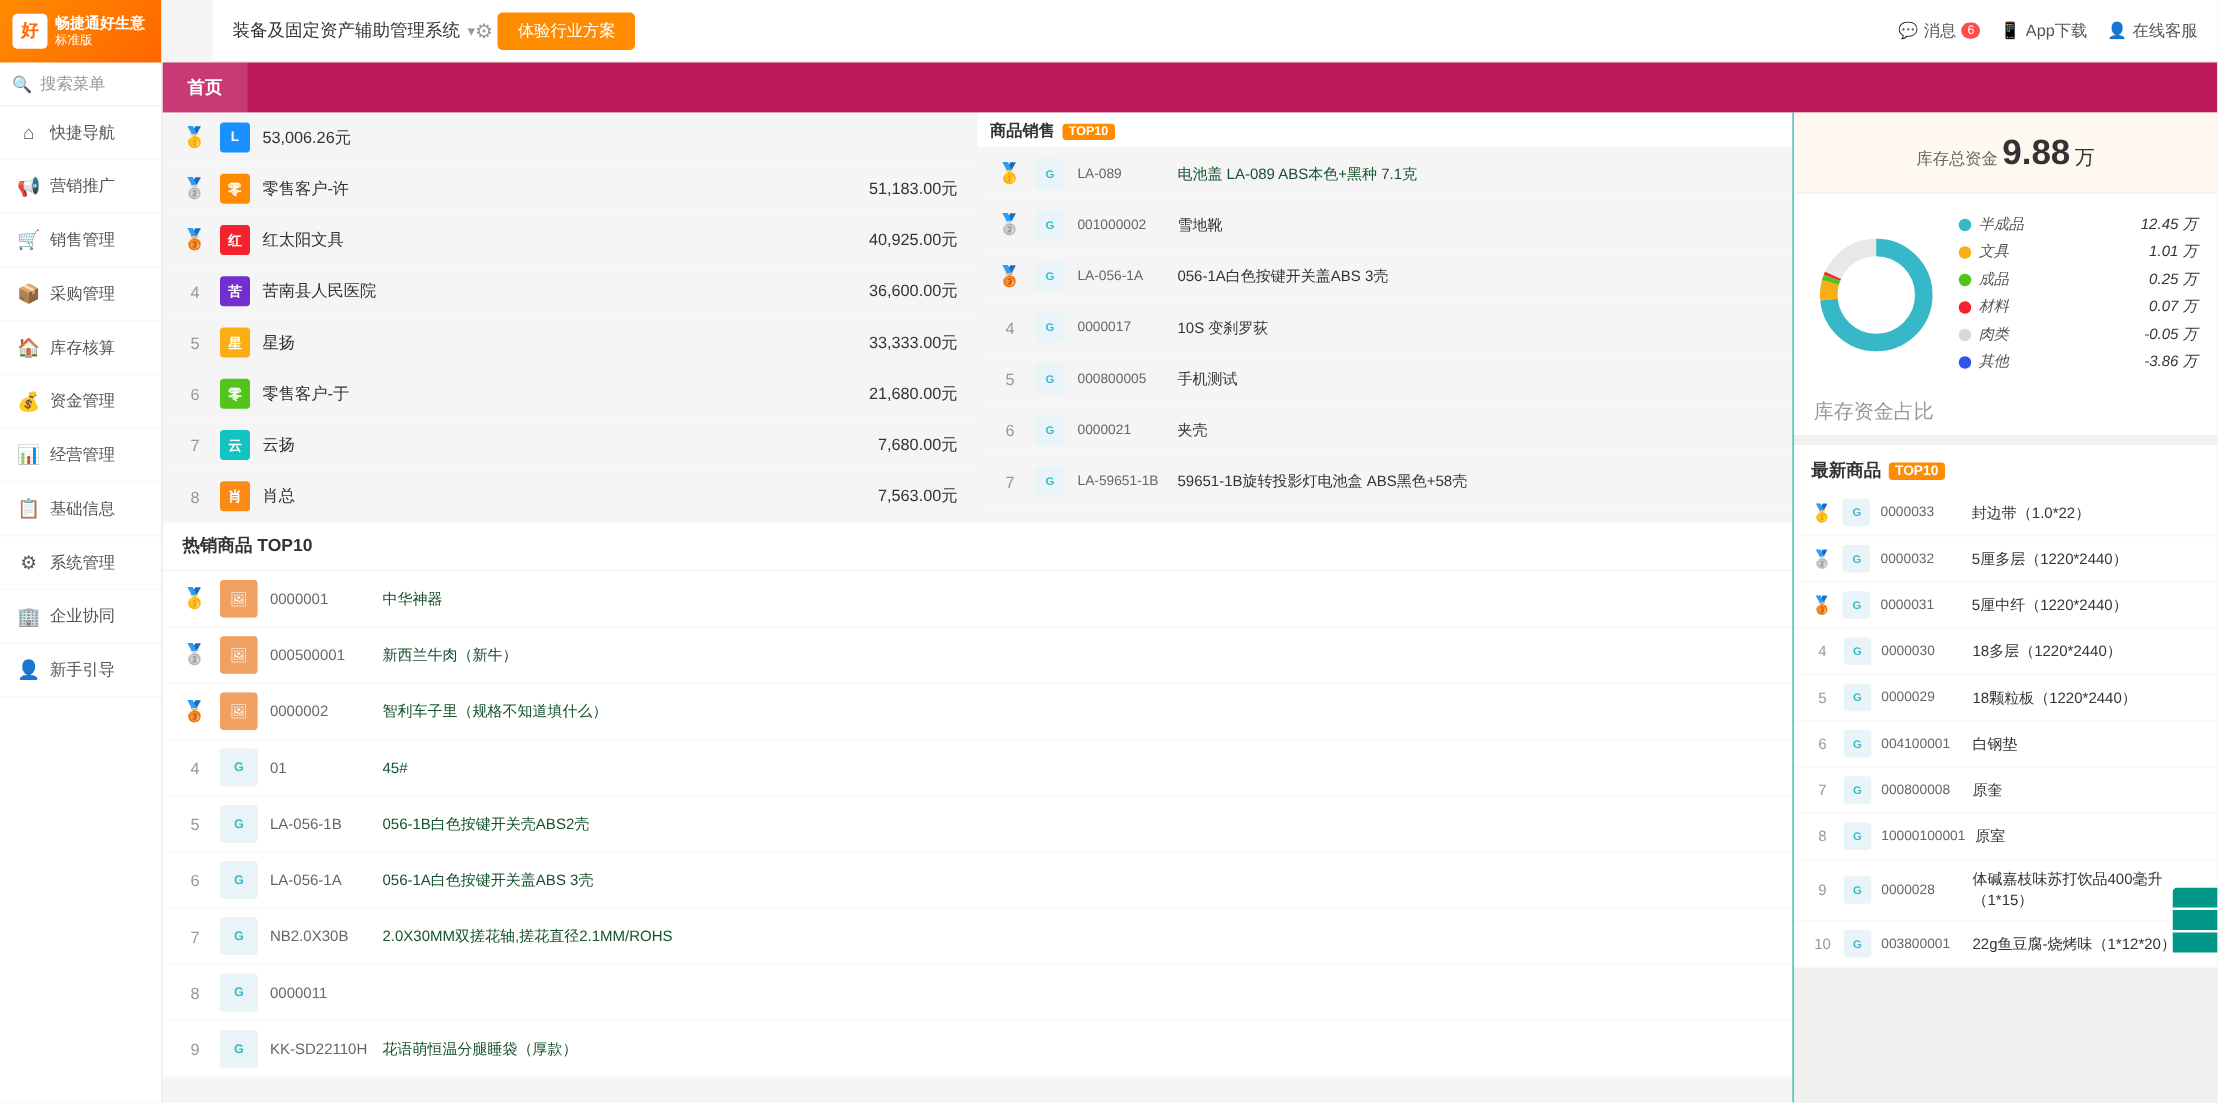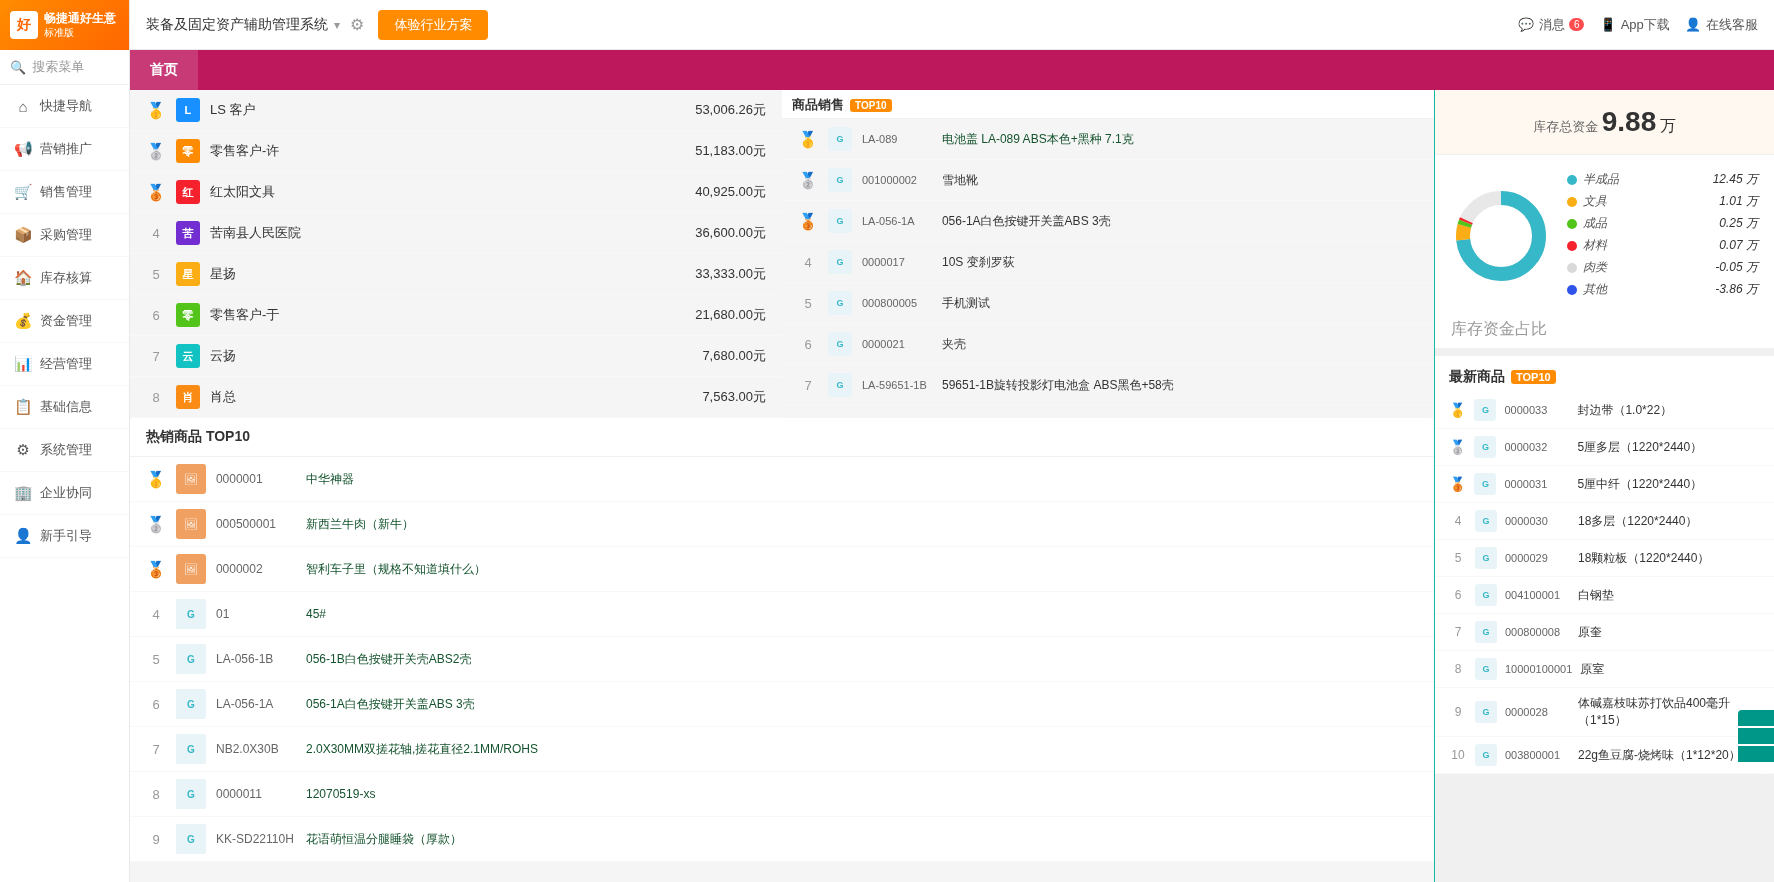--- a/index.html
+++ b/index.html
@@ -67,22 +67,22 @@
     }
 
     
     .topbar {
       background: #fff;
       border-bottom: 1px solid #e8e8e8;
       display: flex;
       align-items: center;
       padding: 16px 16px;
       height: 50px;
-      gap: 10px;
       flex-shrink: 0;
+      margin-left: 40px;
     }
     .topbar-title {
       font-size: 14px;
       color: #333;
       display: flex;
       align-items: center;
       gap: 6px;
     }
     .topbar-title .arrow { color: #999; font-size: 12px; }
     .topbar-gear { color: #999; font-size: 16px; cursor: pointer; }
@@ -420,21 +420,20 @@
   <div class="content">
 
     <div class="left-panel">
       <div class="two-col">
 
         <div class="col-half">
           <div class="rank-list" id="customer-list">
               <div class="rank-item">
     <span style="font-size:16px;">🥇</span>
     <span class="rank-icon ls">L</span>
-    <span class="rank-name">LS 客户</span>
     <span class="rank-value">53,006.26元</span>
   </div>
               <div class="rank-item">
     <span style="font-size:16px;">🥈</span>
     <span class="rank-icon zero">零</span>
     <span class="rank-name">零售客户-许</span>
     <span class="rank-value">51,183.00元</span>
   </div>
               <div class="rank-item">
     <span style="font-size:16px;">🥉</span>
@@ -587,21 +586,20 @@
               </div>
     <span class="product-code">NB2.0X30B</span>
     <span class="product-name">2.0X30MM双搓花轴,搓花直径2.1MM/ROHS</span>
   </div>
             <div class="product-item">
     <span class="rank-num">8</span>
     <div class="product-thumb">
                 <div style="width:30px;height:30px;background:#e8f4f8;border-radius:3px;display:flex;align-items:center;justify-content:center;color:#36b8c8;font-size:10px;font-weight:bold;">G</div>
               </div>
     <span class="product-code">0000011</span>
-    <span class="product-name">12070519-xs</span>
   </div>
             <div class="product-item">
     <span class="rank-num">9</span>
     <div class="product-thumb">
                 <div style="width:30px;height:30px;background:#e8f4f8;border-radius:3px;display:flex;align-items:center;justify-content:center;color:#36b8c8;font-size:10px;font-weight:bold;">G</div>
               </div>
     <span class="product-code">KK-SD22110H</span>
     <span class="product-name">花语萌恒温分腿睡袋（厚款）</span>
   </div>
           </div>

